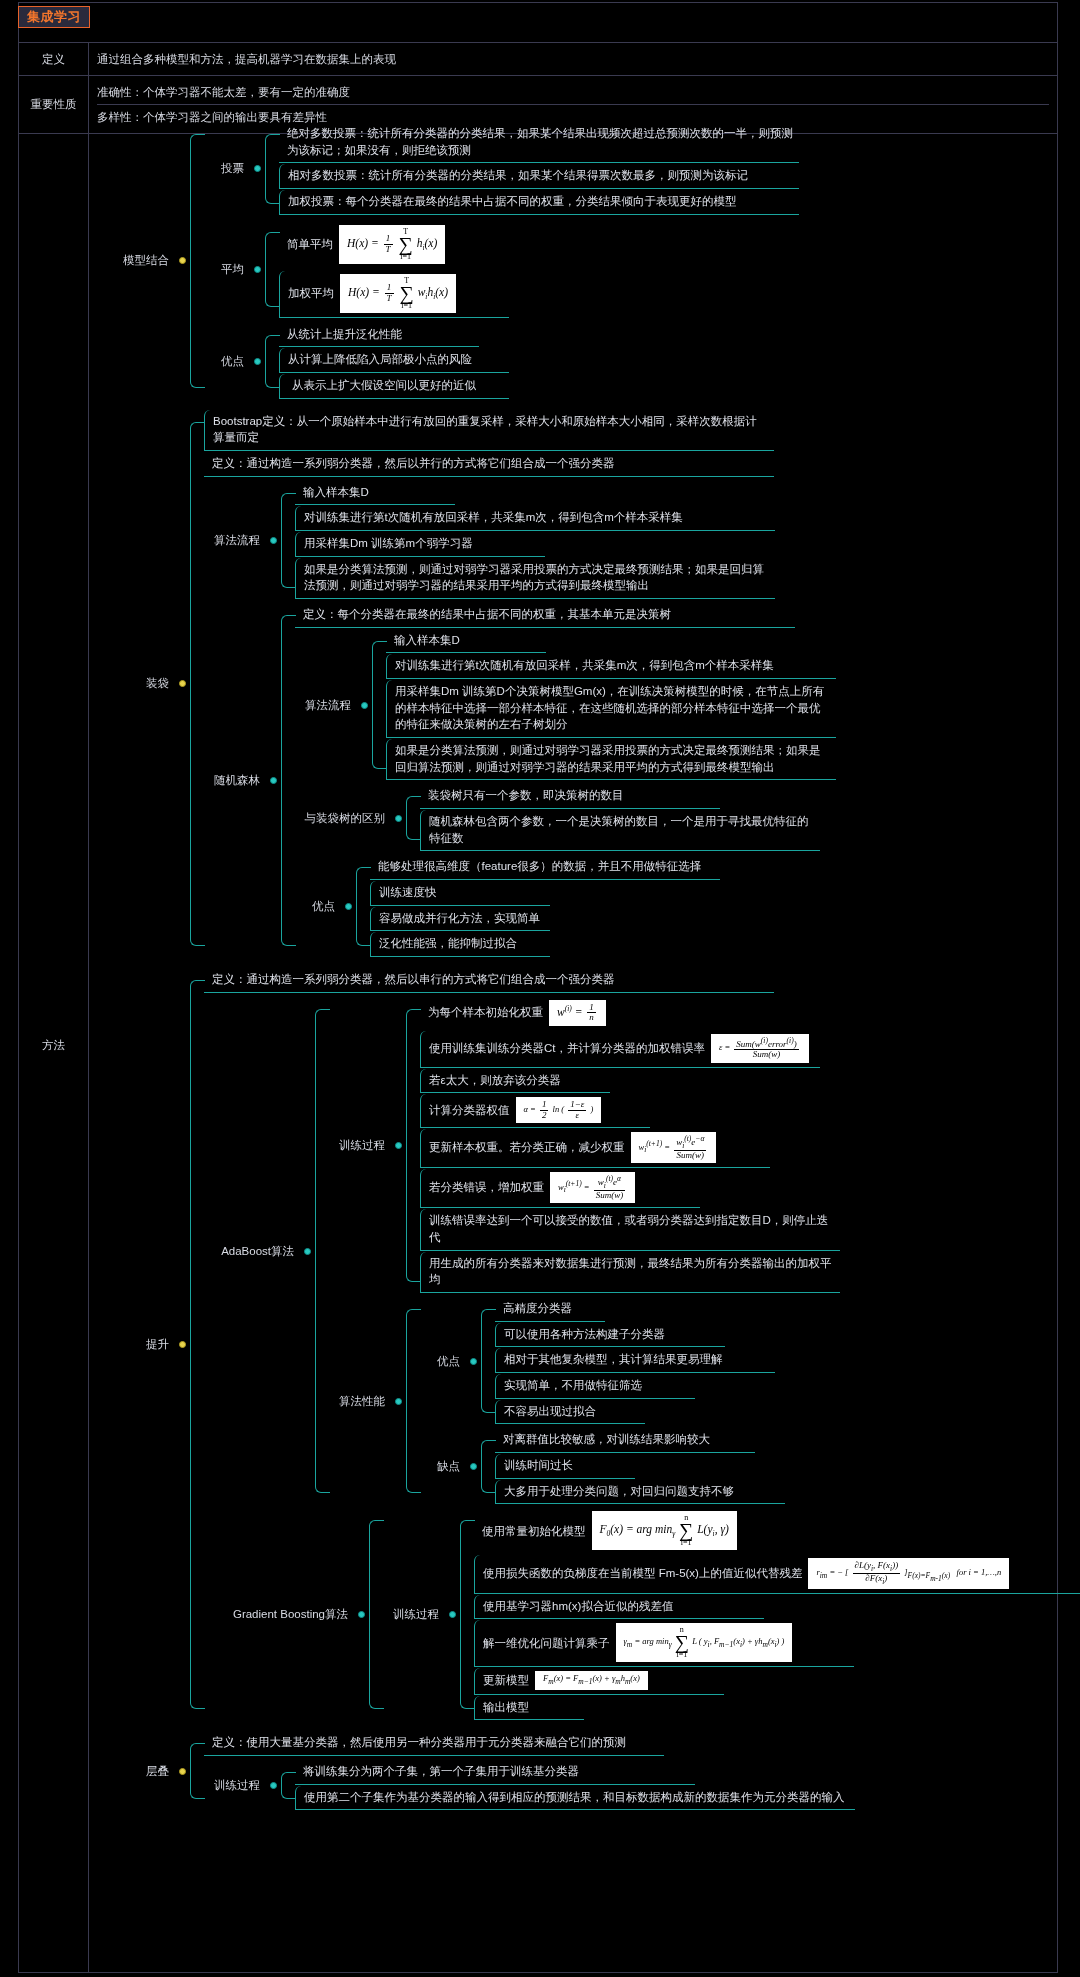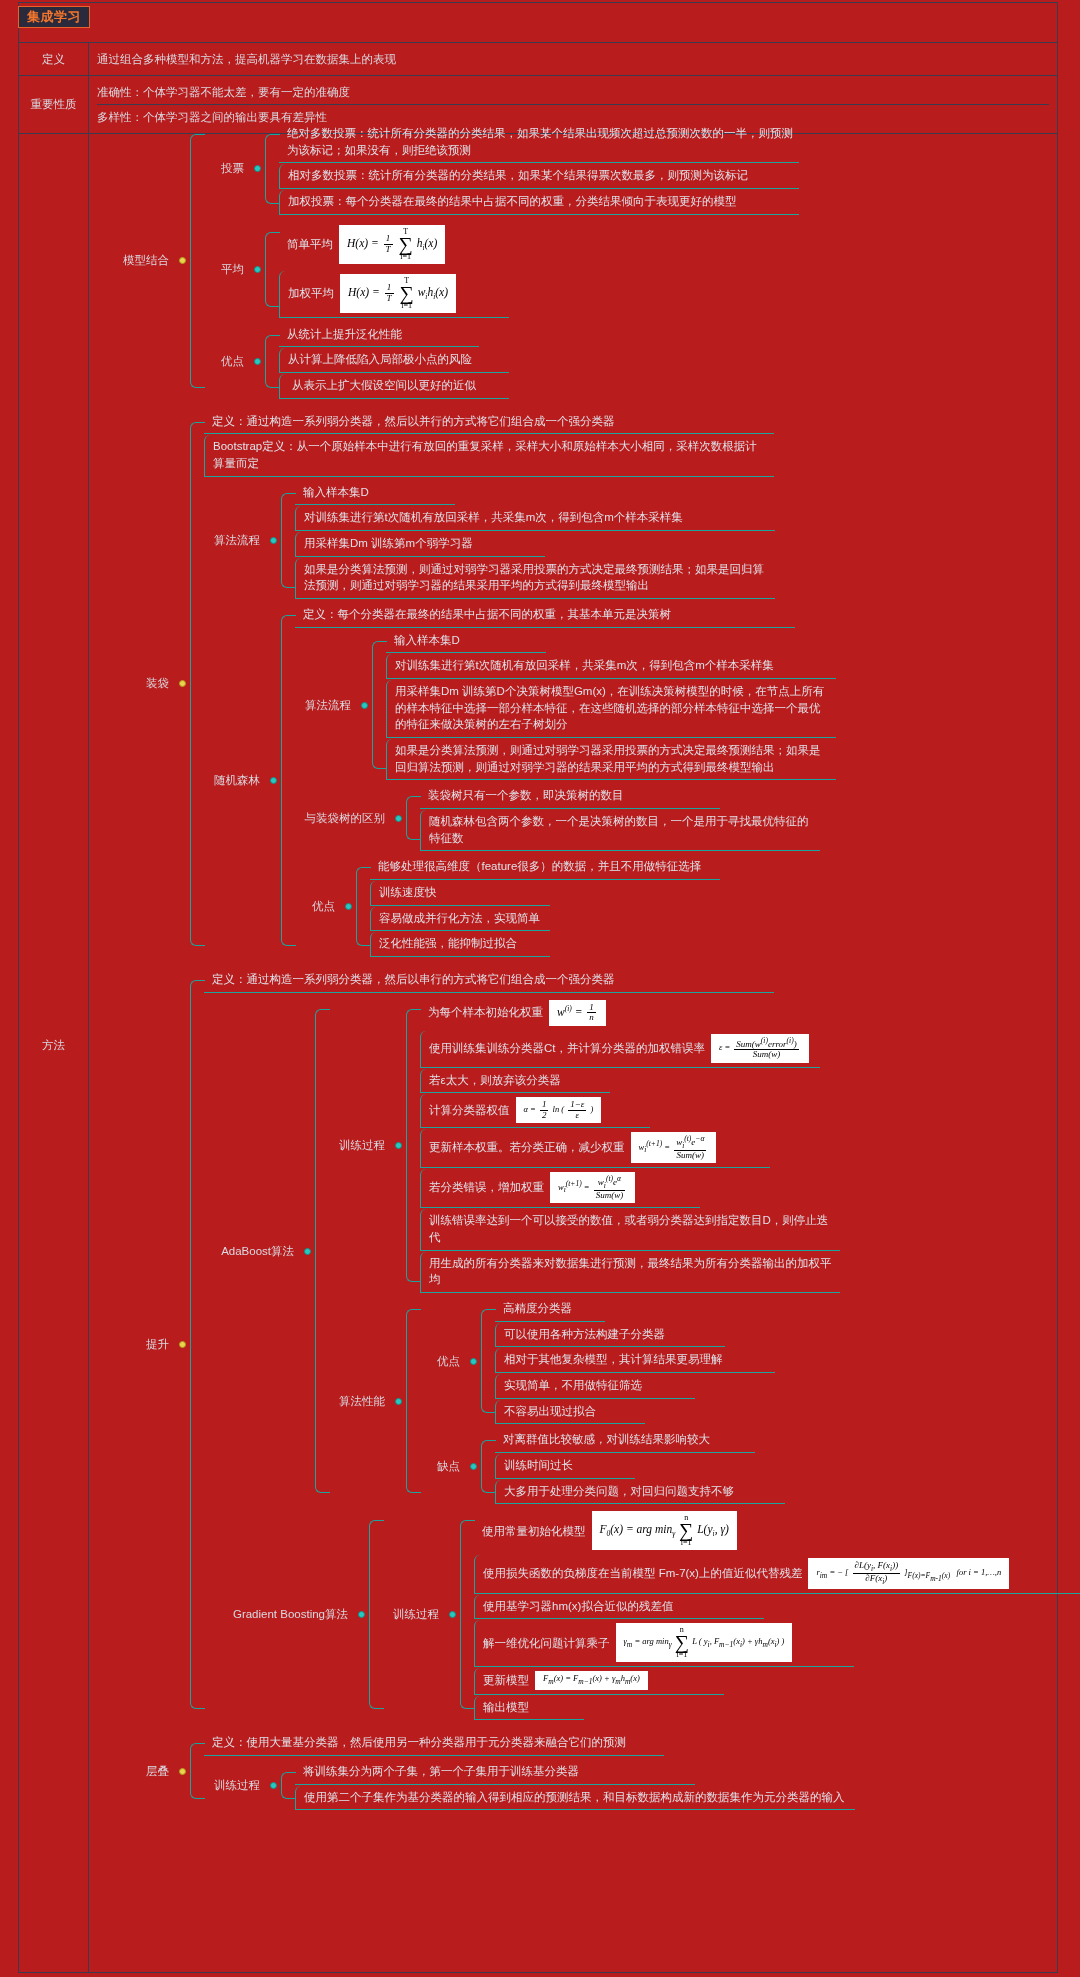--- a/index.html
+++ b/index.html
@@ -12,21 +12,21 @@
     font-family: "Liberation Sans", "DejaVu Sans", sans-serif;
     color: #d8dbe4;
     font-size: 11.5px;
     position: relative;
     overflow: hidden;
   }
   #root {
     position: relative;
     width: 1080px;
     height: 1977px;
-    background: #b91c1c;
+    background: #000000;
   }
 
   
   .title-cell {
     position: absolute;
     left: 18px; top: 6px;
     width: 72px; height: 22px;
     background: #2a2a3c;
     border: 1px solid #e8622a;
     color: #f4762c;
@@ -278,22 +278,22 @@
 
         </div>
       </div>
 
       <div class="grp" style="padding:2px 0; margin-top:6px;">
         <div class="node-label" style="width:86px;">装袋</div>
         <span class="bullet gold"></span>
         <div class="spine"></div>
         <div class="children">
 
+          <div class="leaf" style="width:570px;">Bootstrap定义：从一个原始样本中进行有放回的重复采样，采样大小和原始样本大小相同，采样次数根据计算量而定</div>
           <div class="leaf plain" style="width:570px;">定义：通过构造一系列弱分类器，然后以并行的方式将它们组合成一个强分类器</div>
-          <div class="leaf" style="width:570px;">Bootstrap定义：从一个原始样本中进行有放回的重复采样，采样大小和原始样本大小相同，采样次数根据计算量而定</div>
 
           <div class="grp" style="margin-top:3px;">
             <div class="node-label" style="width:62px;">算法流程</div>
             <span class="bullet"></span>
             <div class="spine"></div>
             <div class="children">
               <div class="leaf plain" style="width:160px;">输入样本集D</div>
               <div class="leaf" style="width:480px;">对训练集进行第t次随机有放回采样，共采集m次，得到包含m个样本采样集</div>
               <div class="leaf" style="width:250px;">用采样集Dm 训练第m个弱学习器</div>
               <div class="leaf" style="width:480px;">如果是分类算法预测，则通过对弱学习器采用投票的方式决定最终预测结果；如果是回归算法预测，则通过对弱学习器的结果采用平均的方式得到最终模型输出</div>
@@ -474,21 +474,21 @@
                       <span class="formula">
                         F<sub>0</sub>(x) = arg min<sub>γ</sub>
                         <span class="sum"><span class="sup">n</span><span class="sig">∑</span><span class="sub">i=1</span></span>
                         L(y<sub>i</sub>, γ)
                       </span>
                     </div>
                   </div>
 
                   <div class="leaf" style="width:620px;">
                     <div class="leaf-inline">
-                      <span>使用损失函数的负梯度在当前模型 Fm-7(x)上的值近似代替残差</span>
+                      <span>使用损失函数的负梯度在当前模型 Fm-5(x)上的值近似代替残差</span>
                       <span class="formula tiny">
                         r<sub>im</sub> = − [ <span class="frac"><span class="num">∂L(y<sub>i</sub>, F(x<sub>i</sub>))</span><span class="den">∂F(x<sub>i</sub>)</span></span> ]<sub>F(x)=F<sub>m-1</sub>(x)</sub> &nbsp;&nbsp;for i = 1,…,n
                       </span>
                     </div>
                   </div>
 
                   <div class="leaf" style="width:290px;">使用基学习器hm(x)拟合近似的残差值</div>
 
                   <div class="leaf" style="width:380px;">
                     <div class="leaf-inline">

